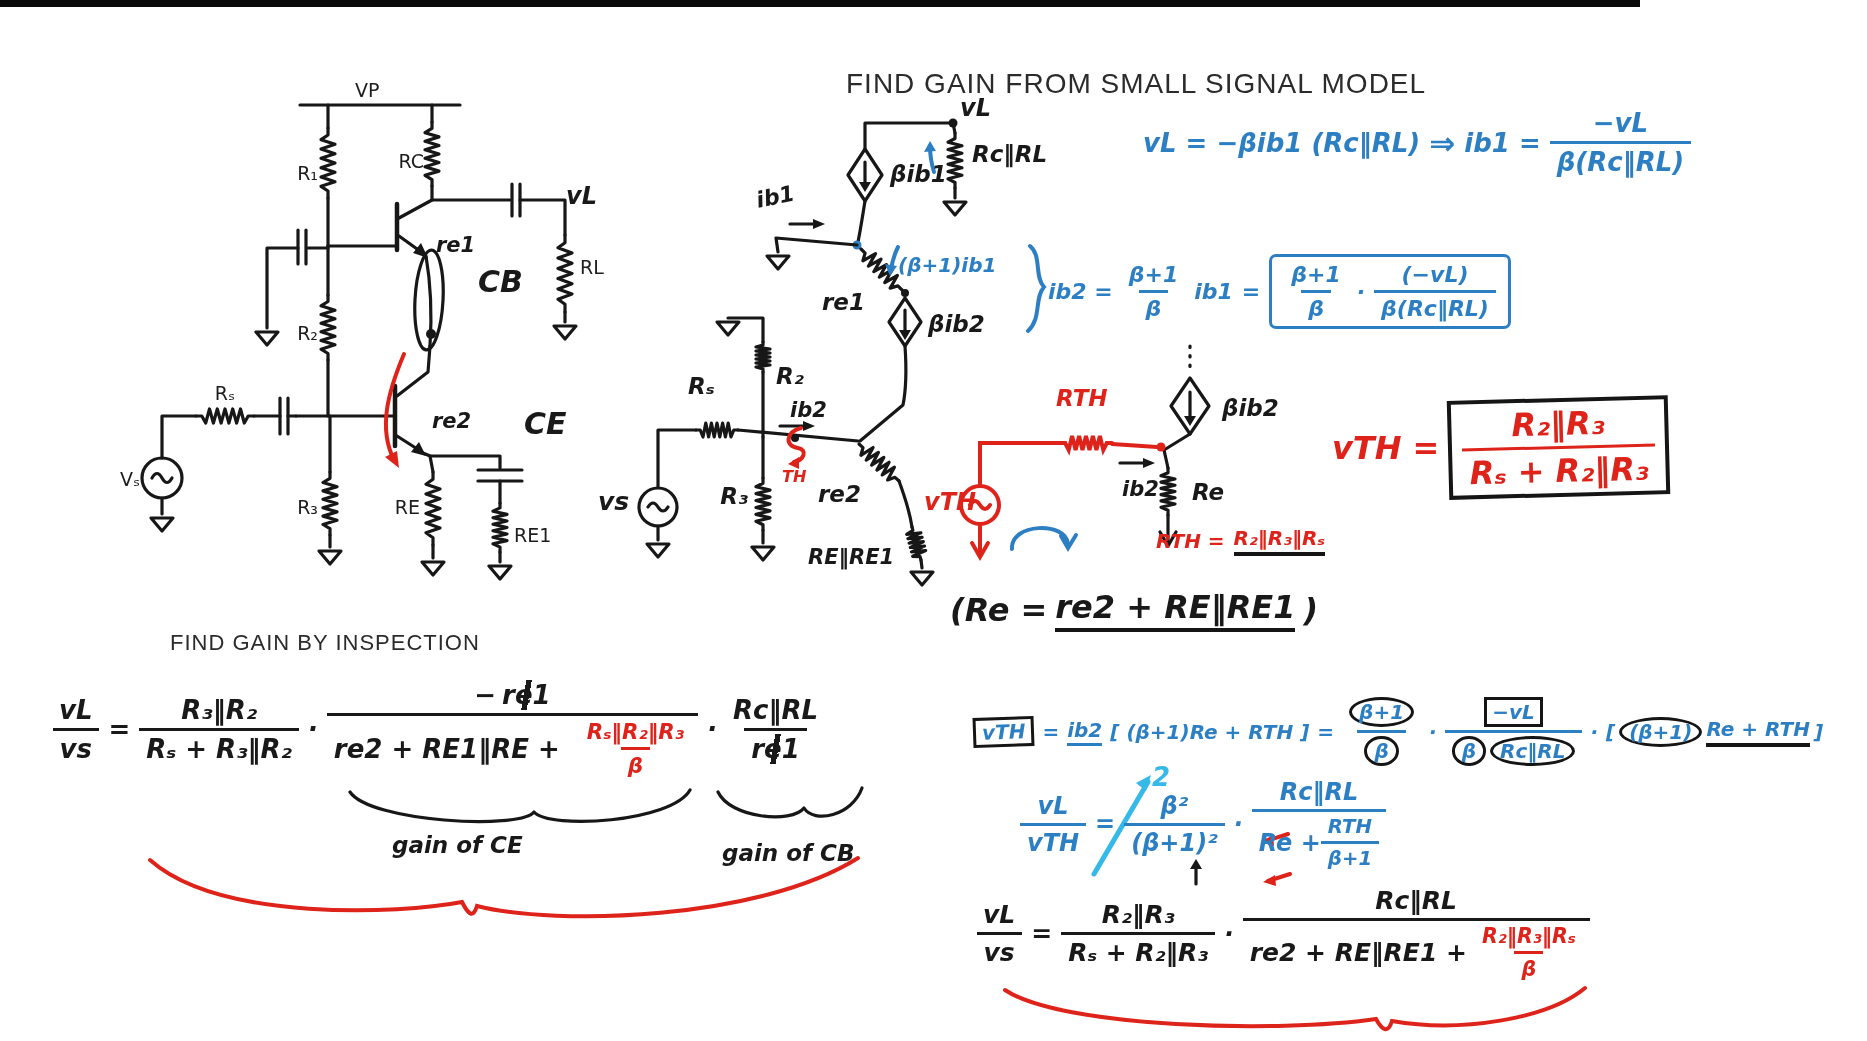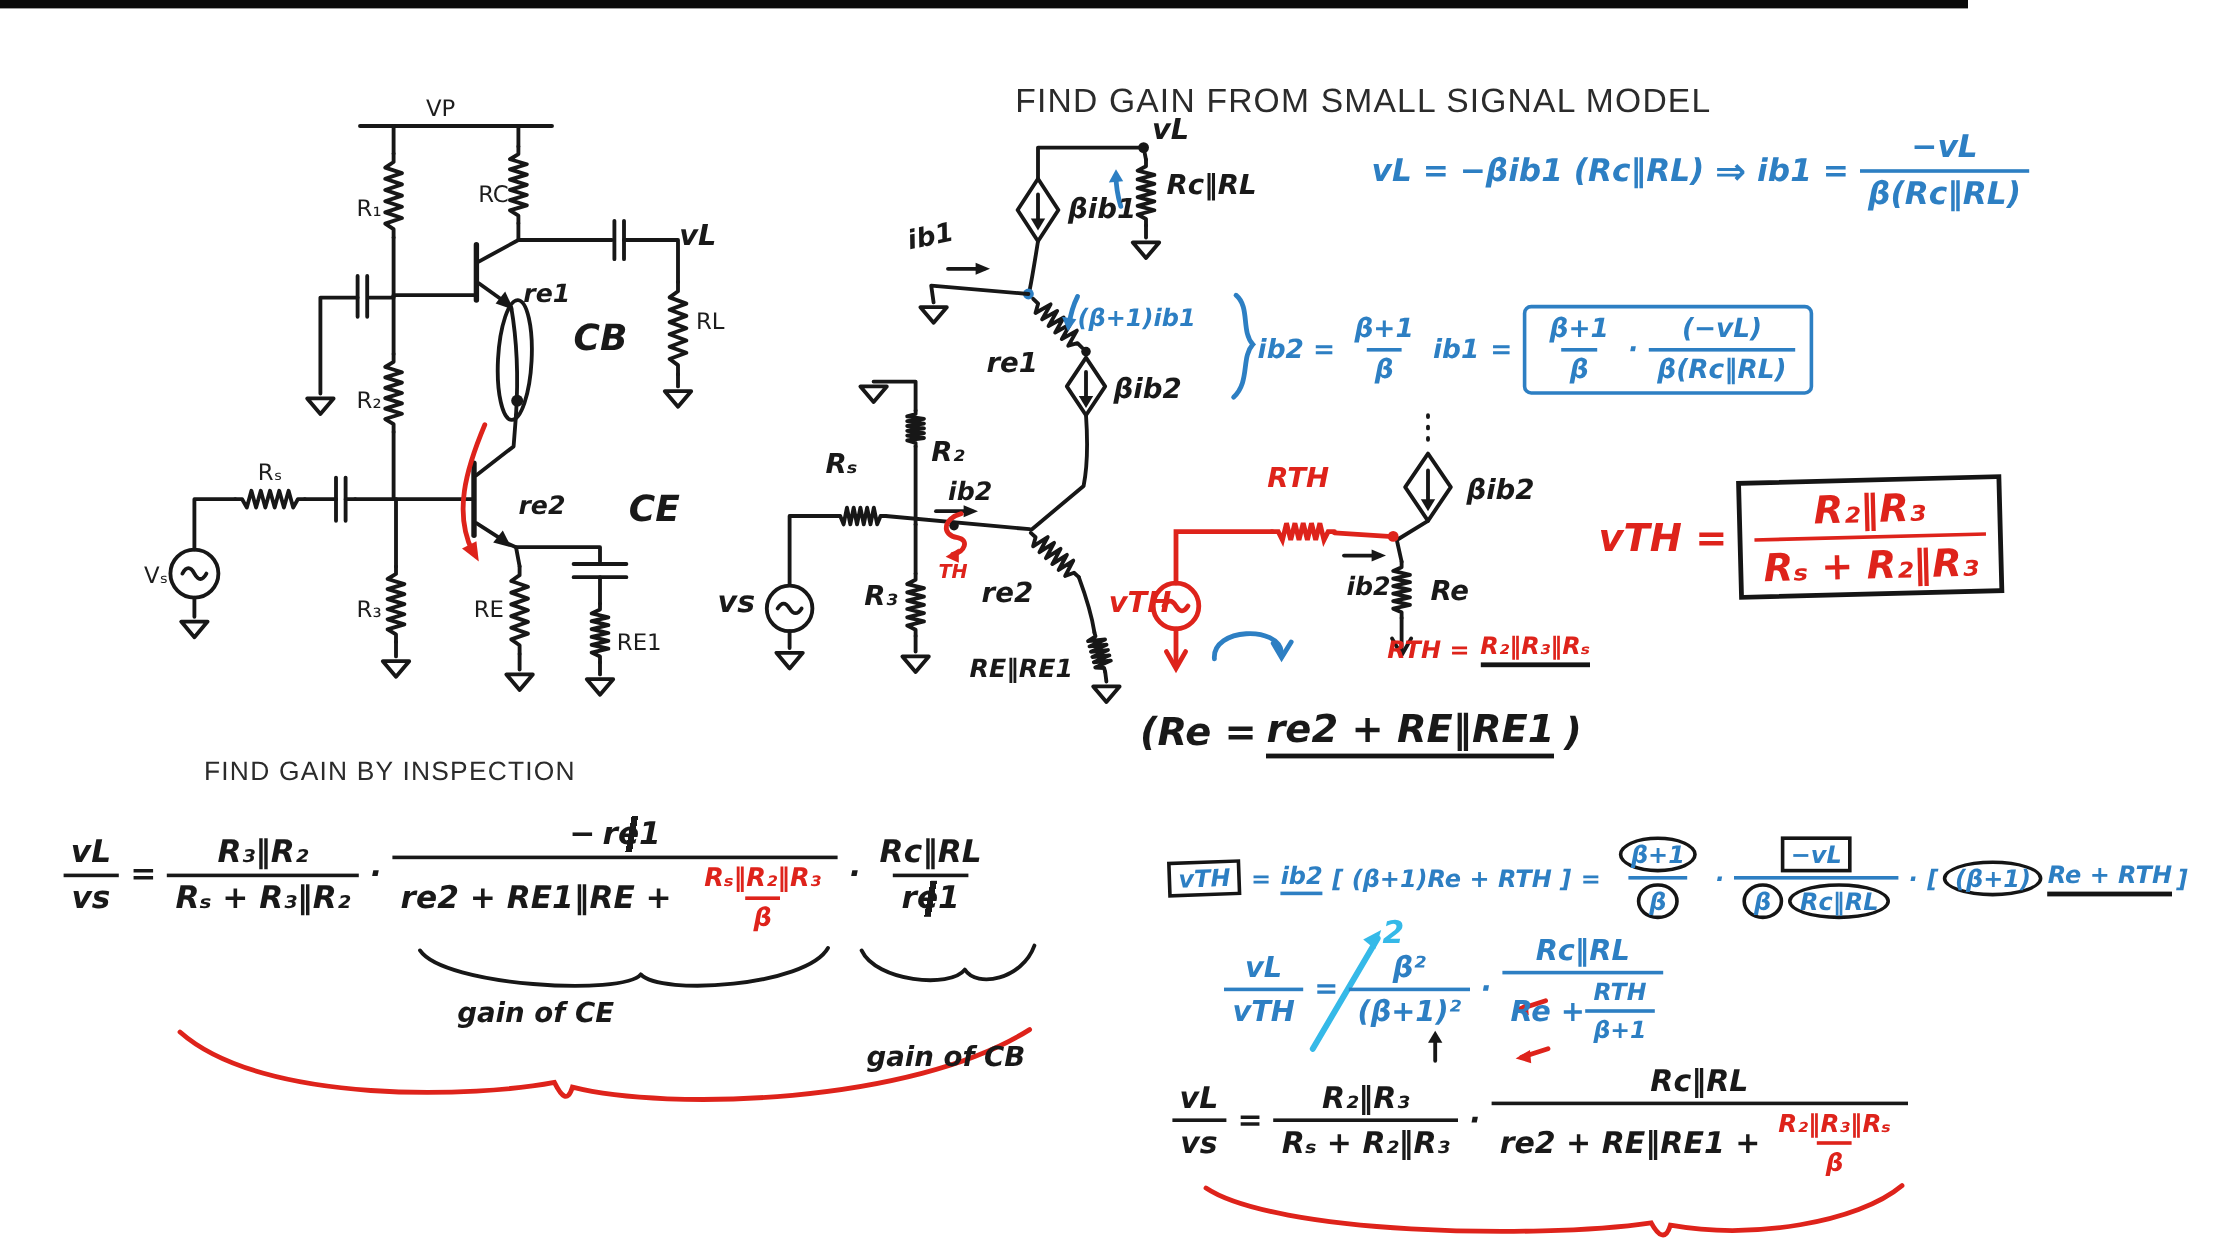--- a/index.html
+++ b/index.html
@@ -394,16 +394,16 @@
     </span>
     <span>·</span>
     <span class="frac">
       <span class="num">Rc‖RL</span>
       <span class="den">
           <span class="strike">re1</span>
         </span>
     </span>
   </div>
 
-  <div class="hlab" style="left:381px;top:832px;font-size:23px">gain of CE</div>
-  <div class="hlab" style="left:722px;top:868px;font-size:23px">gain of CB</div>
+  <div class="hlab" style="left:392px;top:832px;font-size:23px">gain of CE</div>
+  <div class="hlab" style="left:722px;top:840px;font-size:23px">gain of CB</div>
 
 </div>
 
 </body></html>

